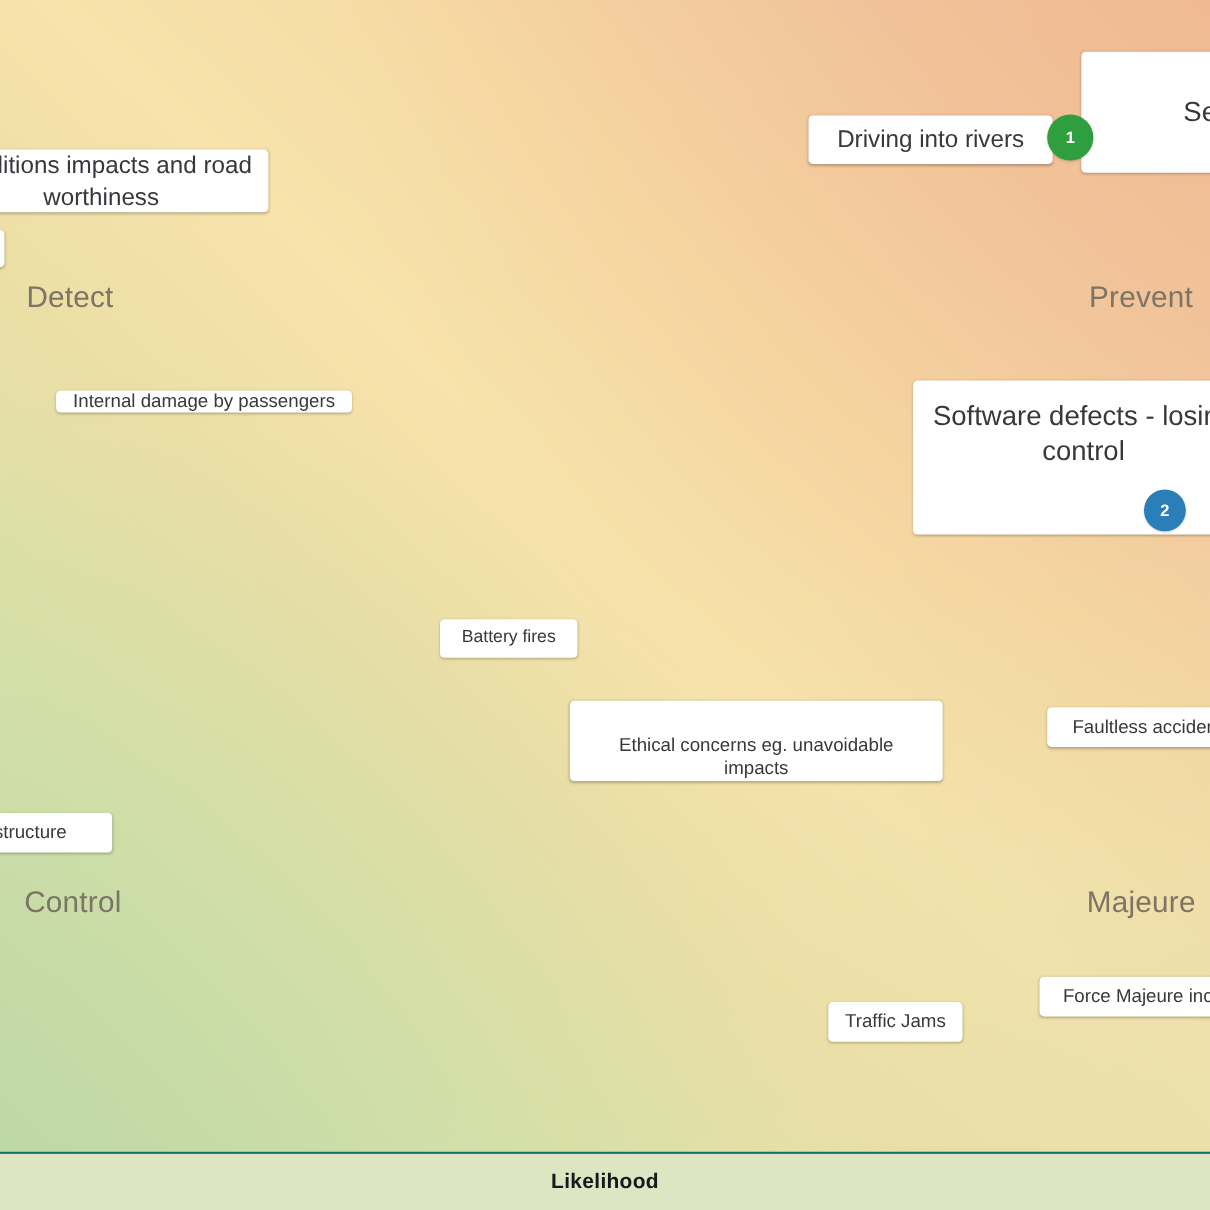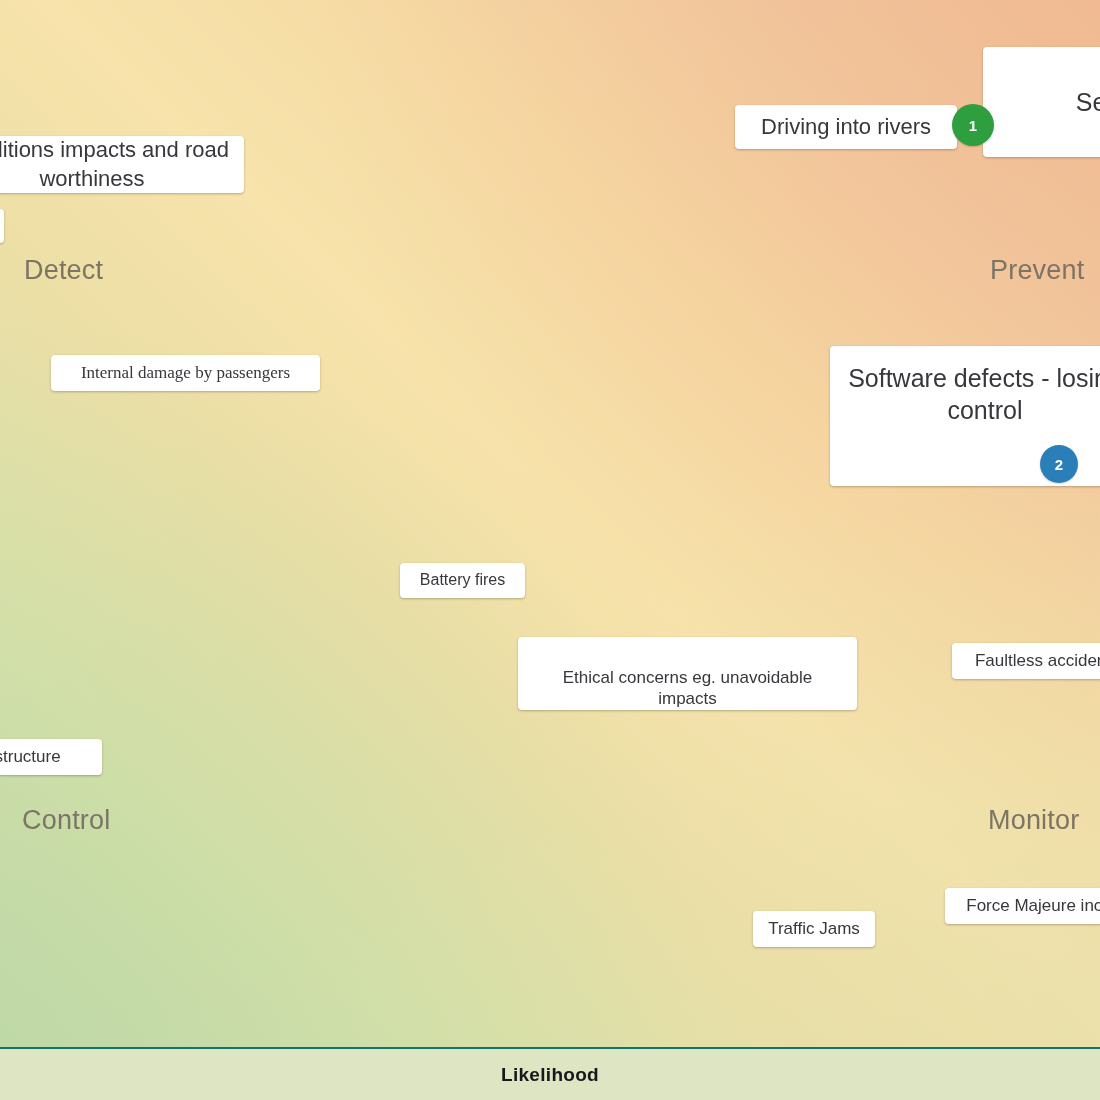--- a/index.html
+++ b/index.html
@@ -119,40 +119,40 @@
 <body>
 
 <div id="matrix">
 
   <div class="quadrant-label" style="left:24px; top:255px;">Detect</div>
 
   <div class="quadrant-label" style="left:990px; top:255px;">Prevent</div>
 
   <div class="quadrant-label" style="left:22px; top:805px;text-align:right;">Control</div>
 
-  <div class="quadrant-label" style="left:988px; top:805px;">Monitor</div>
+  <div class="quadrant-label" style="left:988px; top:805px;">Majeure</div>
 
   <div class="risk-card size-lg" style="left:-60px; top:136px; width:304px; height:57px;">
     <span class="card-text">conditions impacts and road worthiness</span>
   </div>
 
   <div class="risk-card size-sm" style="left:-96px; top:209px; width:100px; height:34px;">
     <span class="card-text"></span>
   </div>
 
   <div class="risk-card size-xl" style="left:983px; top:47px; width:230px; height:110px;">
     <span class="card-text">Sen</span>
   </div>
 
   <div class="risk-card size-lg" style="left:735px; top:105px; width:222px; height:44px;">
     <span class="card-text">Driving into rivers</span>
   </div>
   <div class="badge" style="left:952px; top:104px; width:42px; height:42px; background:#2e9e3e;">1</div>
 
-  <div class="risk-card size-md" style="left:51px; top:355px; width:269px; height:36px;font-family:Liberation Serif, serif;">
+  <div class="risk-card size-md" style="left:51px; top:355px; width:269px; height:20px;">
     <span class="card-text">Internal damage by passengers</span>
   </div>
 
   <div class="risk-card size-xl" style="left:830px; top:346px; width:310px; height:140px; align-items:flex-start; padding-top:16px;">
     <span class="card-text">Software defects - losing control</span>
   </div>
   <div class="badge" style="left:1040px; top:445px; width:38px; height:38px; background:#2a7fb8;">2</div>
 
   <div class="risk-card size-sm" style="left:400px; top:563px; width:125px; height:35px;">
     <span class="card-text">Battery fires</span>

